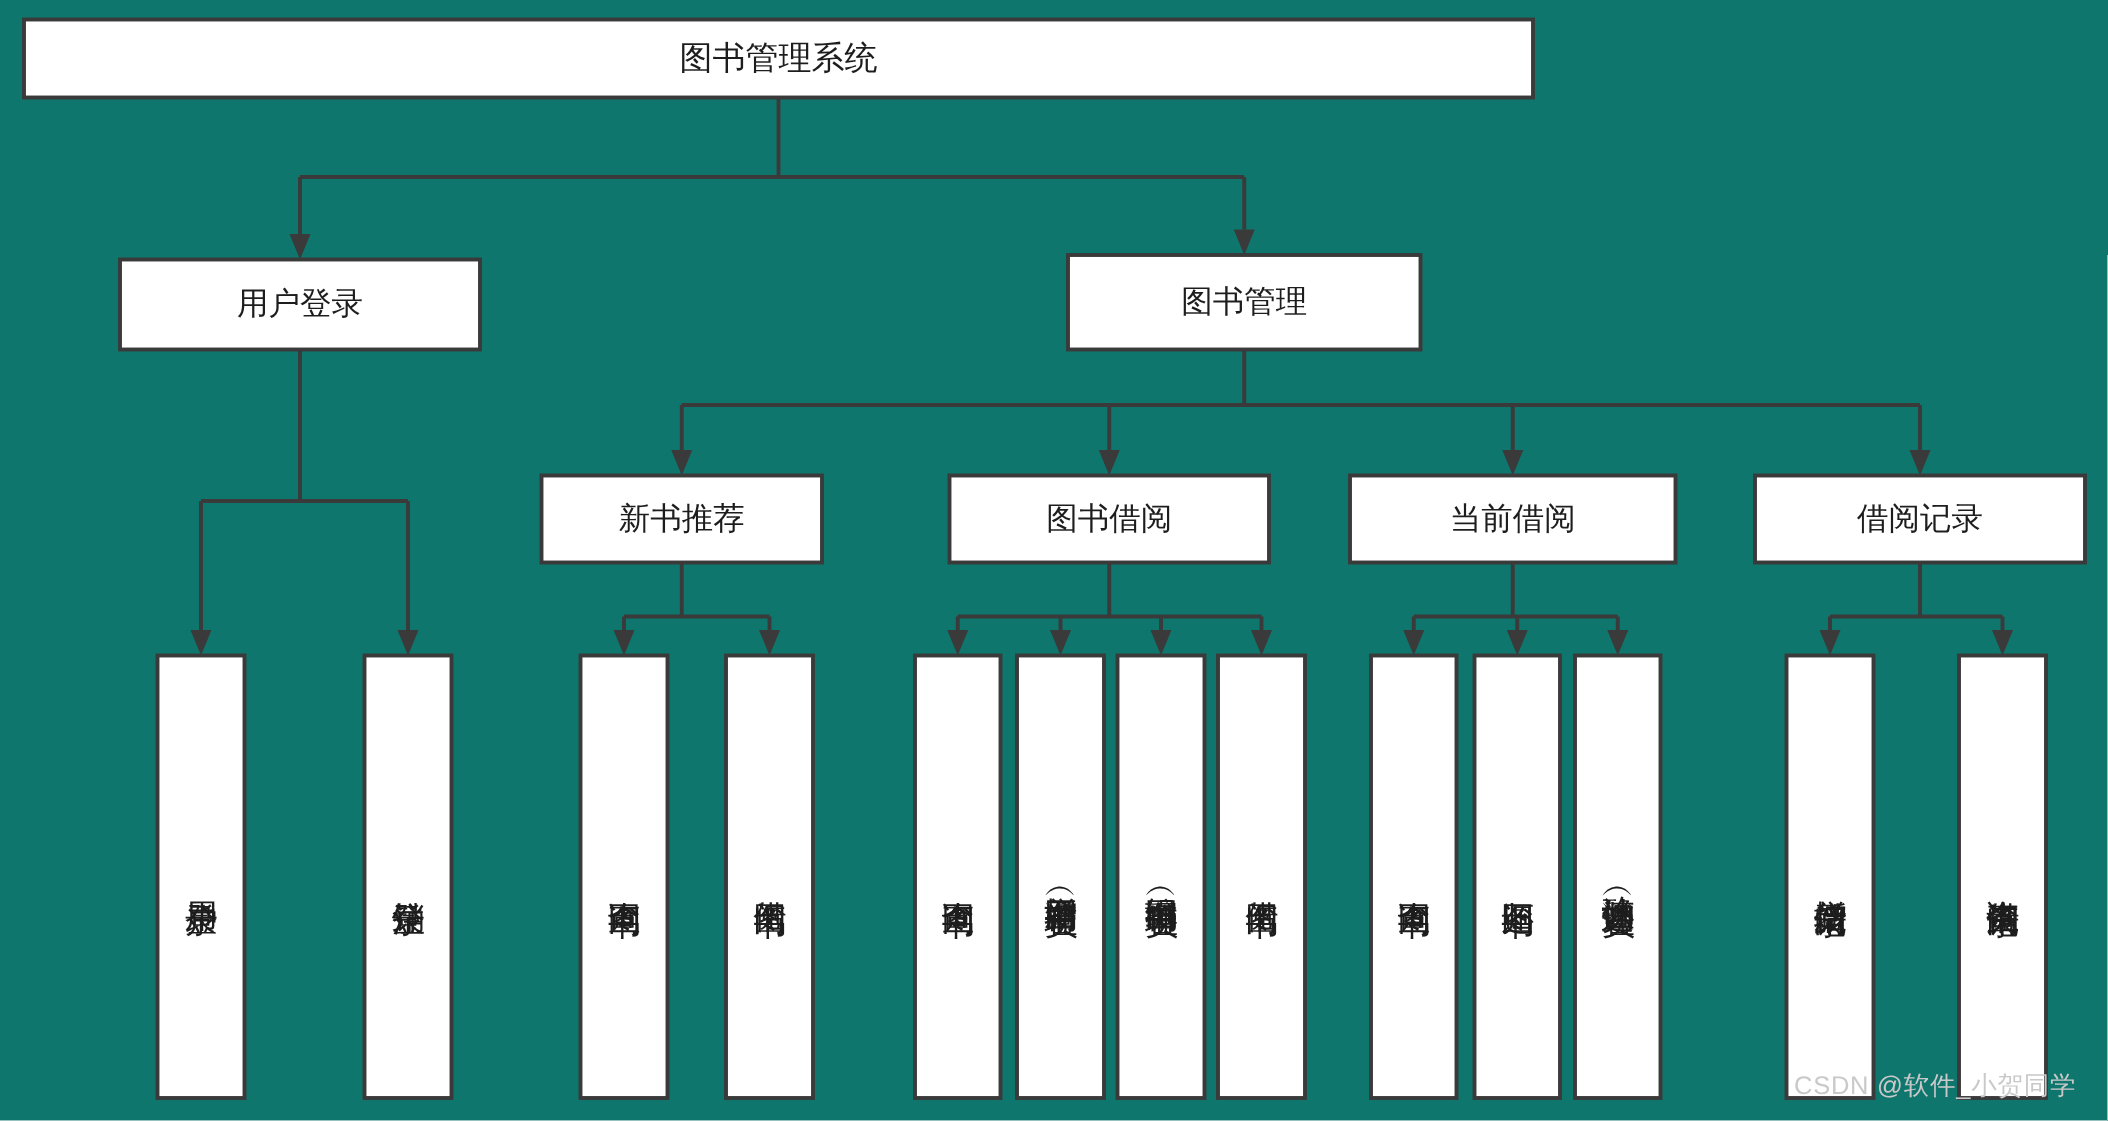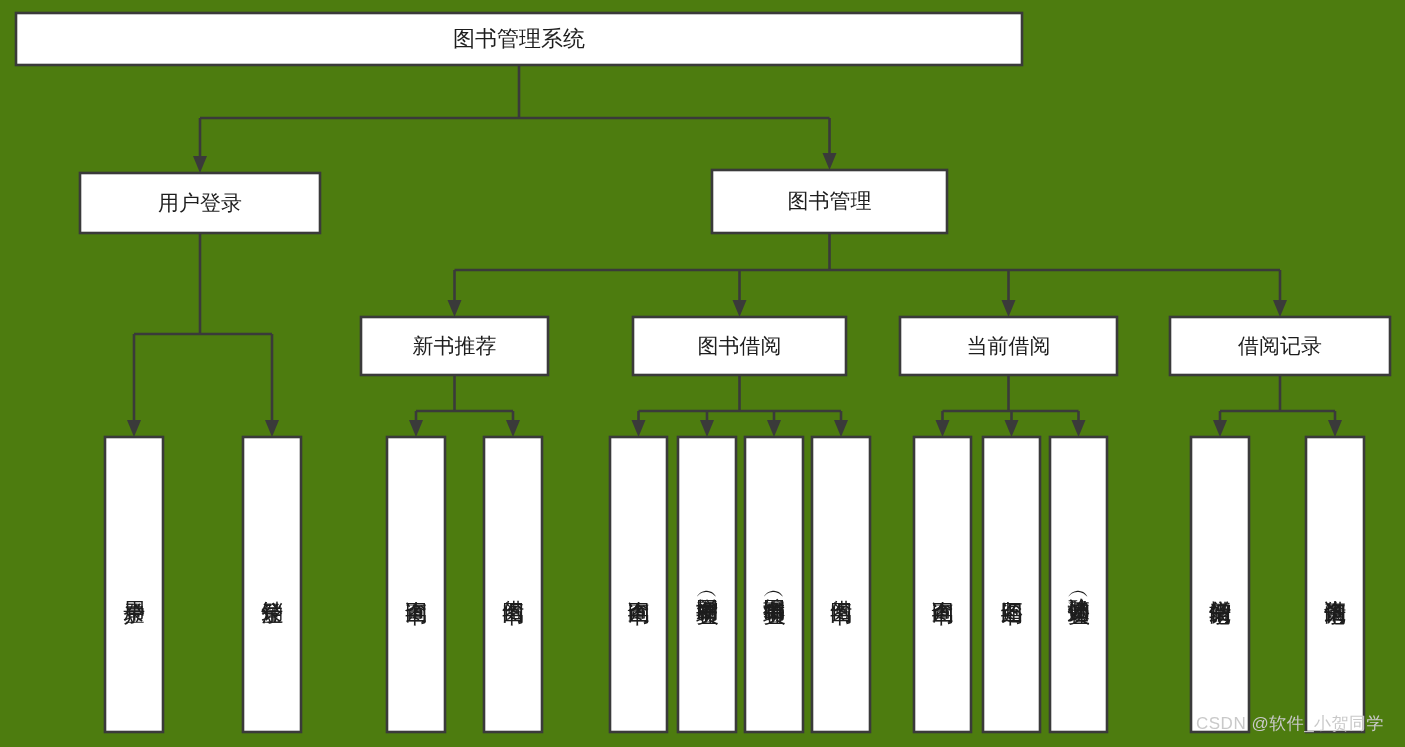--- a/index.html
+++ b/index.html
@@ -7,21 +7,21 @@
     padding: 0;
     background: #ffffff;
   }
   body {
     font-family: "Liberation Sans", "DejaVu Sans", sans-serif;
   }
   #canvas {
     position: relative;
     width: 1405px;
     height: 747px;
-    background: #4d7c0f;
+    background: #0f766e;
     overflow: hidden;
   }
   #diagram-svg {
     position: absolute;
     left: 0;
     top: 0;
     width: 1405px;
     height: 747px;
   }
   .node-box {

